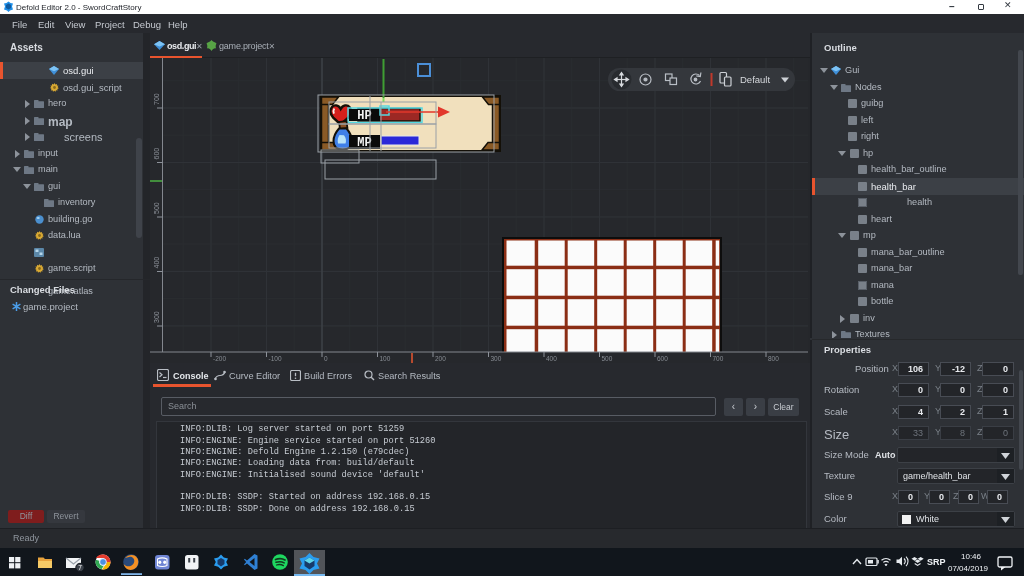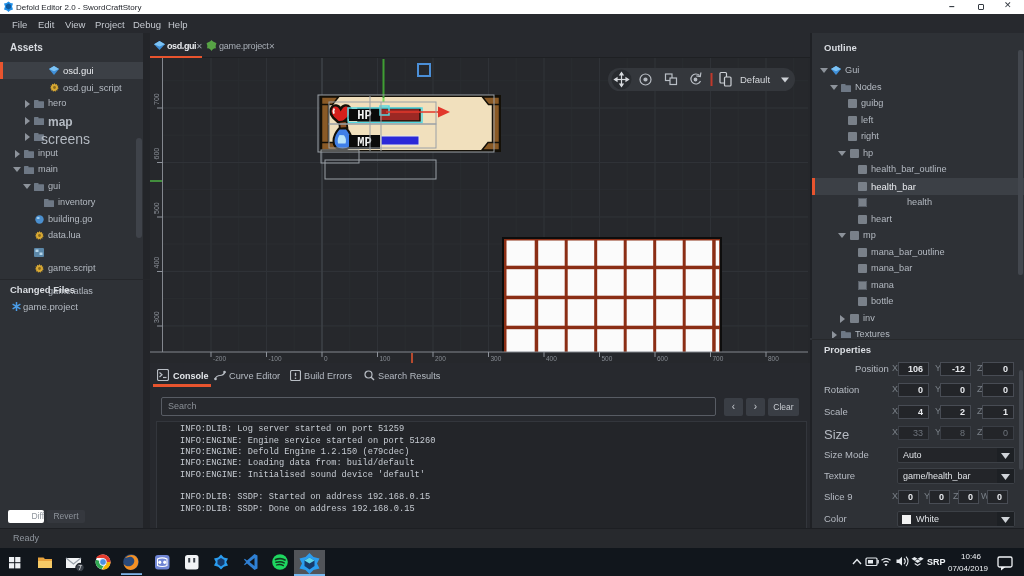--- a/index.html
+++ b/index.html
@@ -71,21 +71,21 @@
       <rect x="0" y="1.2" width="10" height="6.8" rx="0.5" fill="#6e7885"></rect>
     </svg>
     <div class="abs" style="left:48px;top:114.5px;font-size:12px;color:#b4bac2;font-weight:bold;white-space:nowrap;">map</div>
     <svg class="abs" style="left:25px;top:133px" width="5" height="8" viewBox="0 0 5 8">
       <path d="M0 0 L5 4 L0 8 Z" fill="#8d939b"></path>
     </svg>
     <svg class="abs" style="left:34px;top:133px" width="10" height="8" viewBox="0 0 10 8">
       <rect x="0" y="0" width="4.5" height="2.5" rx="0.5" fill="#6e7885"></rect>
       <rect x="0" y="1.2" width="10" height="6.8" rx="0.5" fill="#6e7885"></rect>
     </svg>
-    <div class="abs" style="left:41px;top:131px;font-size:14px;color:#b4bac2;font-weight:normal;white-space:nowrap;">screens</div>
+    <div class="abs" style="left:64px;top:131px;font-size:11px;color:#b4bac2;font-weight:normal;white-space:nowrap;">screens</div>
     <svg class="abs" style="left:15px;top:149.5px" width="5" height="8" viewBox="0 0 5 8">
       <path d="M0 0 L5 4 L0 8 Z" fill="#8d939b"></path>
     </svg>
     <svg class="abs" style="left:24px;top:149.5px" width="10" height="8" viewBox="0 0 10 8">
       <rect x="0" y="0" width="4.5" height="2.5" rx="0.5" fill="#6e7885"></rect>
       <rect x="0" y="1.2" width="10" height="6.8" rx="0.5" fill="#6e7885"></rect>
     </svg>
     <div class="abs" style="left:38px;top:147.5px;font-size:9.2px;color:#b4bac2;font-weight:normal;white-space:nowrap;">input</div>
     <svg class="abs" style="left:13px;top:167px" width="8" height="5" viewBox="0 0 8 5">
       <path d="M0 0 L8 0 L4 5 Z" fill="#8d939b"></path>
@@ -129,21 +129,21 @@
 <circle cx="4.5" cy="4.5" r="1.4" fill="#8a6a1c"></circle>
     </svg>
     <div class="abs" style="left:48px;top:263px;font-size:9.2px;color:#b4bac2;font-weight:normal;white-space:nowrap;">game.script</div>
     <div class="abs" style="left:136px;top:138px;width:6px;height:100px;background:#3f434a;border-radius:3px;"></div>
     <div class="abs" style="left:0px;top:279px;width:150px;height:1px;background:#25272b;"></div>
     <div class="abs" style="left:10px;top:284px;font-size:9.5px;color:#d9dce1;font-weight:bold;white-space:nowrap;">Changed Files</div>
     <svg class="abs" style="left:12px;top:302px" width="9" height="9" viewBox="0 0 9 9">
 <path d="M4.5 0 L4.5 9 M0.6 2.2 L8.4 6.8 M8.4 2.2 L0.6 6.8" stroke="#4b9de8" stroke-width="1.5" fill="none"></path>
     </svg>
     <div class="abs" style="left:23px;top:301px;font-size:9.5px;color:#b4bac2;font-weight:normal;white-space:nowrap;">game.project</div>
-    <div class="abs" style="left:8px;top:510px;width:36px;height:13px;background:#ffffff;border-radius:2px;color:#8f959d;font-size:8.5px;text-align:right;line-height:13px;">Diff</div>
+    <div class="abs" style="left:8px;top:510px;width:36px;height:13px;background:#7f1d1d;border-radius:2px;color:#8f959d;font-size:8.5px;text-align:center;line-height:13px;">Diff</div>
     <div class="abs" style="left:47px;top:510px;width:38px;height:13px;background:#35383e;border-radius:2px;color:#8f959d;font-size:8.5px;text-align:center;line-height:13px;">Revert</div>
     <svg class="abs" style="left:150px;top:58px" width="658" height="305" viewBox="0 0 658 305">
       <rect x="0" y="0" width="658" height="305" fill="#26282c"></rect>
       <line x1="5.5" y1="0" x2="5.5" y2="294" stroke="#2a2d31" stroke-width="1"></line>
       <line x1="33.2" y1="0" x2="33.2" y2="294" stroke="#2a2d31" stroke-width="1"></line>
       <line x1="61.0" y1="0" x2="61.0" y2="294" stroke="#2a2d31" stroke-width="1"></line>
       <line x1="88.8" y1="0" x2="88.8" y2="294" stroke="#2a2d31" stroke-width="1"></line>
       <line x1="116.5" y1="0" x2="116.5" y2="294" stroke="#2a2d31" stroke-width="1"></line>
       <line x1="144.2" y1="0" x2="144.2" y2="294" stroke="#2a2d31" stroke-width="1"></line>
       <line x1="172.0" y1="0" x2="172.0" y2="294" stroke="#2a2d31" stroke-width="1"></line>
@@ -462,21 +462,21 @@
     <div class="abs" style="left:935px;top:427px;font-size:9px;color:#7a8088;font-weight:normal;white-space:nowrap;">Y</div>
     <div class="fld dis" style="left:940px;top:426px;width:31px;">8</div>
     <div class="abs" style="left:977px;top:427px;font-size:9px;color:#7a8088;font-weight:normal;white-space:nowrap;">Z</div>
     <div class="fld dis" style="left:982px;top:426px;width:32px;">0</div>
     <div class="abs" style="left:824px;top:449px;font-size:9.5px;color:#b6bbc3;font-weight:normal;white-space:nowrap;">Size Mode</div>
     <div class="abs" style="left:897px;top:447px;width:118px;height:16px;background:#232529;border:1px solid #3c4046;border-radius:2px;"></div>
     <div class="abs" style="left:997px;top:448px;width:17px;height:14px;background:#1d2024;"></div>
     <svg class="abs" style="left:1001px;top:453px" width="9" height="6" viewBox="0 0 9 6">
       <path d="M0 0 L9 0 L4.5 6 Z" fill="#cfd3d8"></path>
     </svg>
-    <div class="abs" style="left:903px;top:450px;font-size:9px;color:#dfe2e6;font-weight:normal;white-space:nowrap;">Auto</div>
+    <div class="abs" style="left:875px;top:450px;font-size:9px;color:#dfe2e6;font-weight:bold;white-space:nowrap;">Auto</div>
     <div class="abs" style="left:824px;top:470px;font-size:9.5px;color:#b6bbc3;font-weight:normal;white-space:nowrap;">Texture</div>
     <div class="abs" style="left:897px;top:468px;width:118px;height:16px;background:#232529;border:1px solid #3c4046;border-radius:2px;"></div>
     <div class="abs" style="left:997px;top:469px;width:17px;height:14px;background:#1d2024;"></div>
     <svg class="abs" style="left:1001px;top:474px" width="9" height="6" viewBox="0 0 9 6">
       <path d="M0 0 L9 0 L4.5 6 Z" fill="#cfd3d8"></path>
     </svg>
     <div class="abs" style="left:903px;top:471px;font-size:9px;color:#dfe2e6;font-weight:normal;white-space:nowrap;">game/health_bar</div>
     <div class="abs" style="left:824px;top:491px;font-size:9.5px;color:#b6bbc3;font-weight:normal;white-space:nowrap;">Slice 9</div>
     <div class="abs" style="left:892px;top:491px;font-size:9px;color:#7a8088;font-weight:normal;white-space:nowrap;">X</div>
     <div class="fld" style="left:898px;top:490px;width:21px;">0</div>

